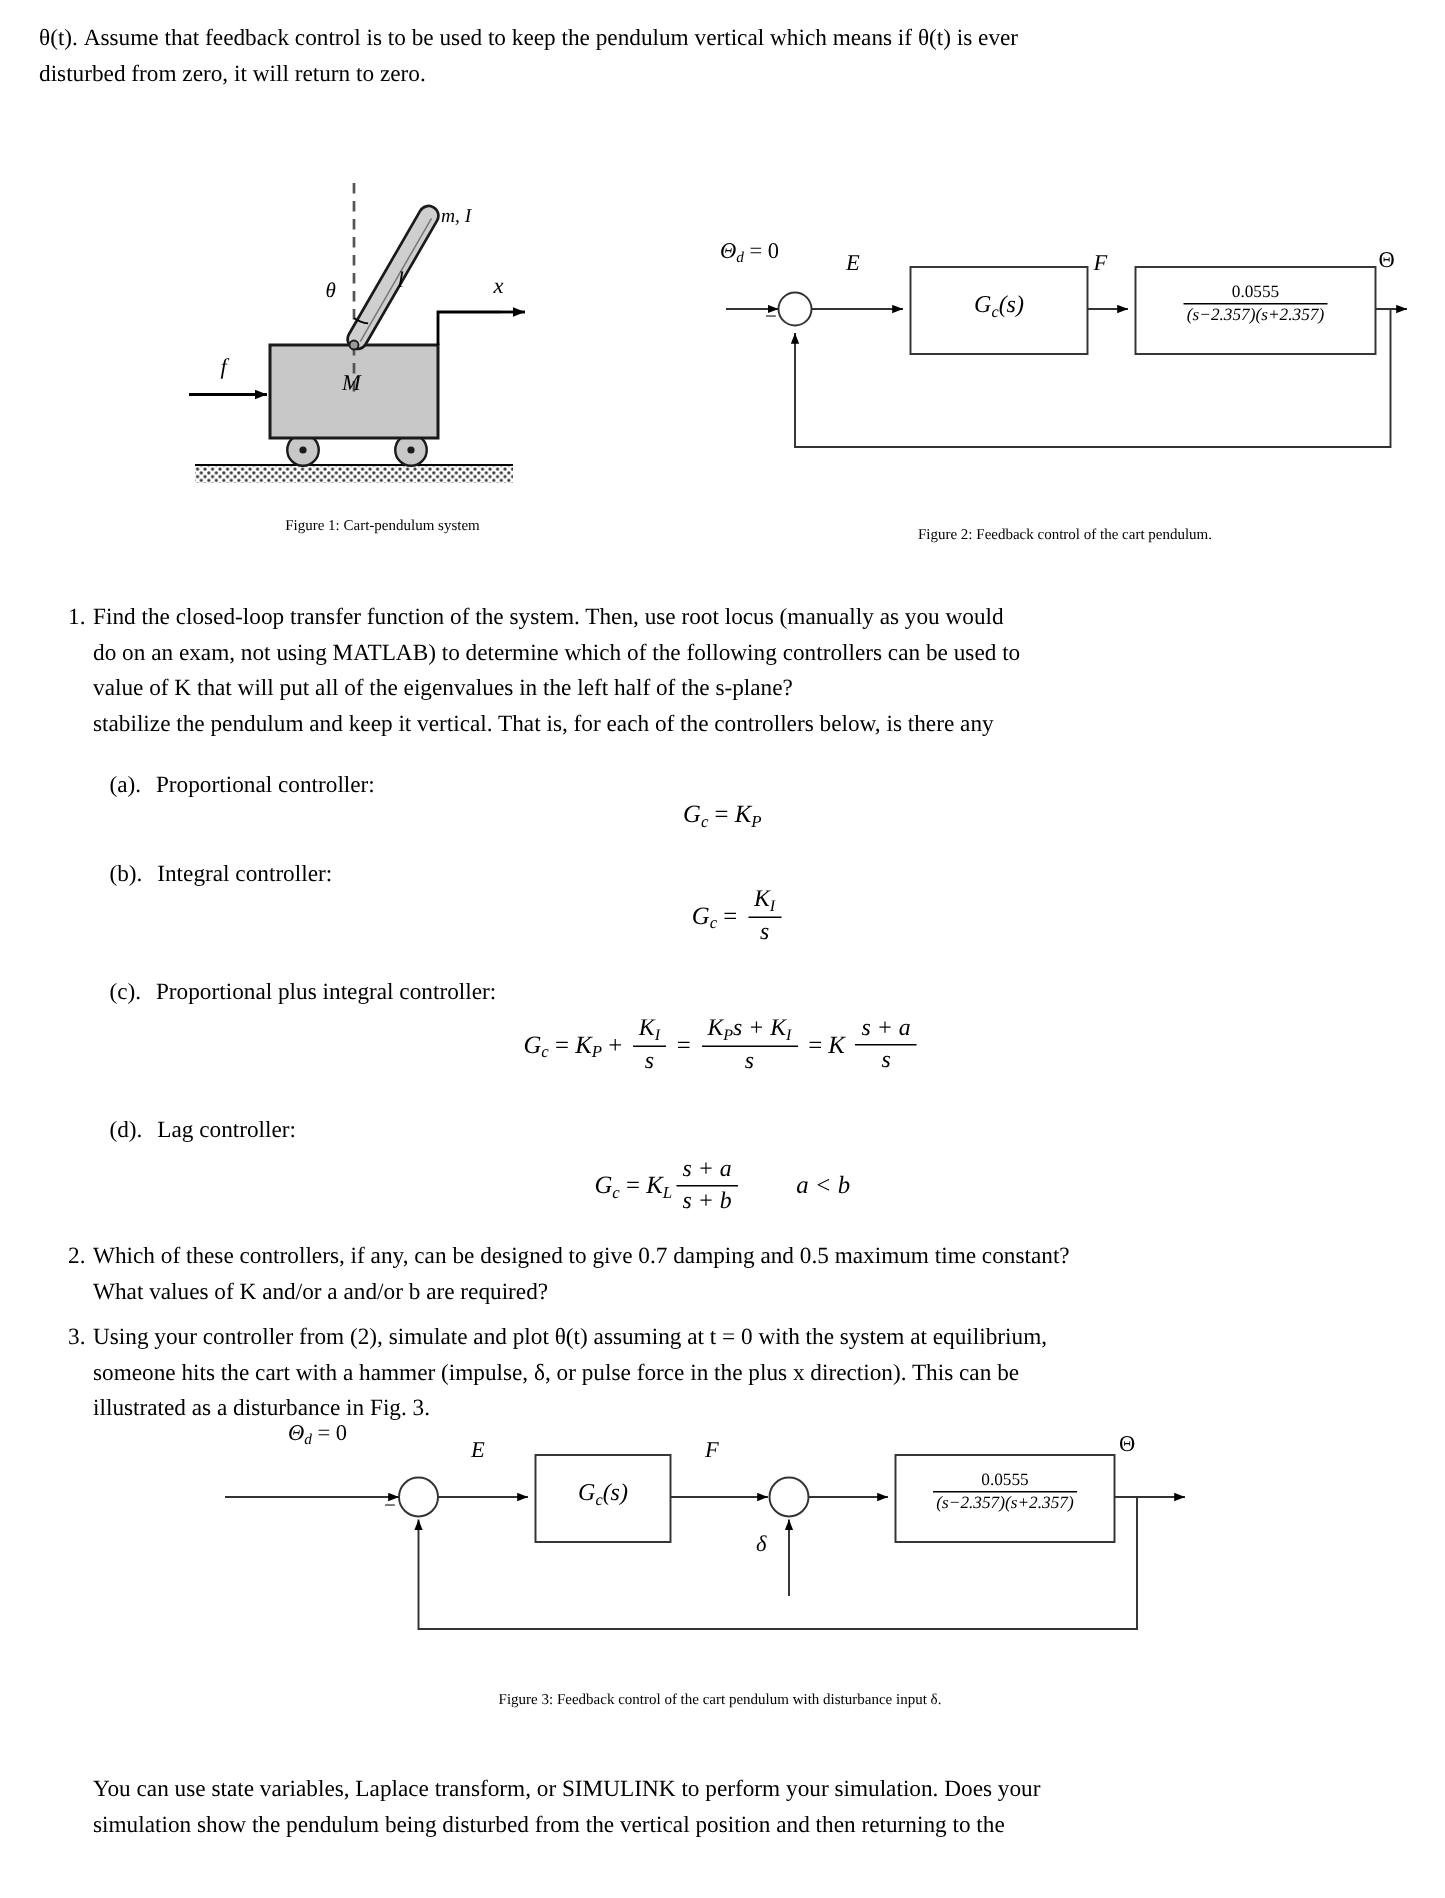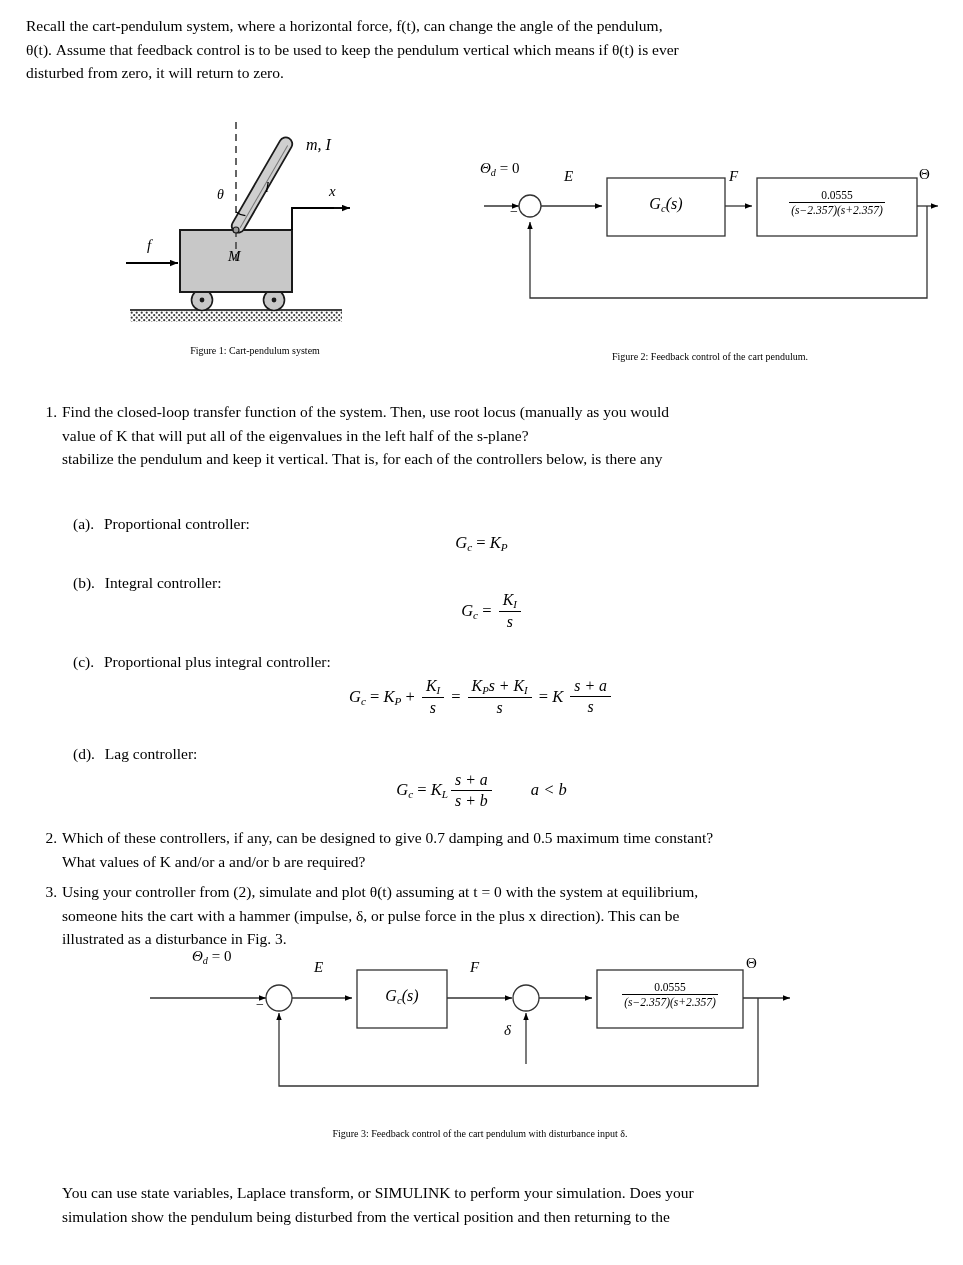--- a/index.html
+++ b/index.html
@@ -119,21 +119,20 @@
     font-style: italic;
     white-space: nowrap;
   }
 </style>
 </head>
 <body>
 
 <div class="page">
 
   <div class="para" style="left:26px; top:14px; width:912px;">
-    <div>Recall the cart-pendulum system, where a horizontal force, f(t), can change the angle of the pendulum,</div>
     <div>
       <span>θ(t). Assume that feedback control is to be used to keep the pendulum vertical which means if θ(t) is ever</span>
     </div>
     <div>disturbed from zero, it will return to zero.</div>
   </div>
 
   <div class="fig1" style="left:118px; top:104px; width:260px; height:230px;">
     <svg width="260" height="230" viewBox="0 0 260 230">
       <defs>
         <pattern id="stipple" width="5" height="5" patternUnits="userSpaceOnUse">
@@ -175,21 +174,21 @@
       <g>
         <path d="M 174 126 L 174 104 L 216 104" fill="none" stroke="#000" stroke-width="1.9"></path>
         <line x1="216" y1="104" x2="232" y2="104" stroke="#000" stroke-width="1.9" marker-end="url(#ah)"></line>
       </g>
 
       <g>
         <line x1="8" y1="159" x2="60" y2="159" stroke="#000" stroke-width="2" marker-end="url(#ah)"></line>
       </g>
     </svg>
 
-    <span class="bdlabel" style="left:188px; top:32px; font-size:16px;">m, I</span>
+    <span class="bdlabel" style="left:176px; top:32px; font-size:13px;">m, I</span>
     <span class="bdlabel" style="left:147px; top:75px; font-size:15px;">l</span>
     <span class="bdlabel" style="left:99px; top:83px; font-size:14px;">θ</span>
     <span class="bdlabel" style="left:211px; top:79px; font-size:15px;">x</span>
     <span class="bdlabel" style="left:29px; top:133px; font-size:15px;">f</span>
     <span class="bdlabel" style="left:110px; top:144px; font-size:15px;">M</span>
   </div>
 
   <div class="bd" style="left:480px; top:172px; width:460px; height:140px;">
     <svg width="460" height="140" viewBox="0 0 460 140">
       <defs>
@@ -234,20 +233,21 @@
       </span>
     </div>
   </div>
 
   <div class="caption" style="left:60px; top:345px; width:390px;">Figure 1: Cart-pendulum system</div>
   <div class="caption" style="left:470px; top:351px; width:480px;">Figure 2: Feedback control of the cart pendulum.</div>
 
   <div class="item" style="left:62px; top:400px; width:876px;">
     <span class="num">1.</span>
     <div>Find the closed-loop transfer function of the system.  Then, use root locus (manually as you would</div>
+    <div>do on an exam, not using MATLAB) to determine which of the following controllers can be used to</div>
     <div>value of K that will put all of the eigenvalues in the left half of the s-plane?</div>
     <div>stabilize the pendulum and keep it vertical.  That is, for each of the controllers below, is there any</div>
   </div>
 
   <div class="sublabel" style="left:73px; top:512px;">
     <span>(a).</span>
     <span style="margin-left:6px;">Proportional controller:</span>
   </div>
   <div class="eq" style="top:533px;">
     <span class="math">G</span><sub class="v">c</sub>

